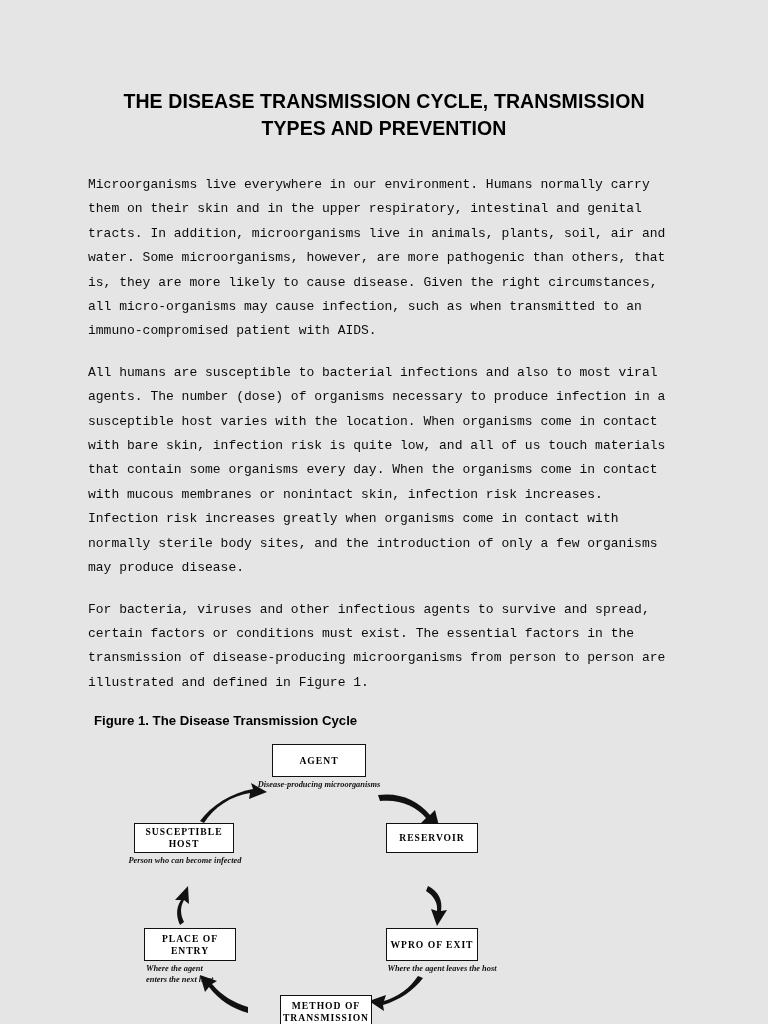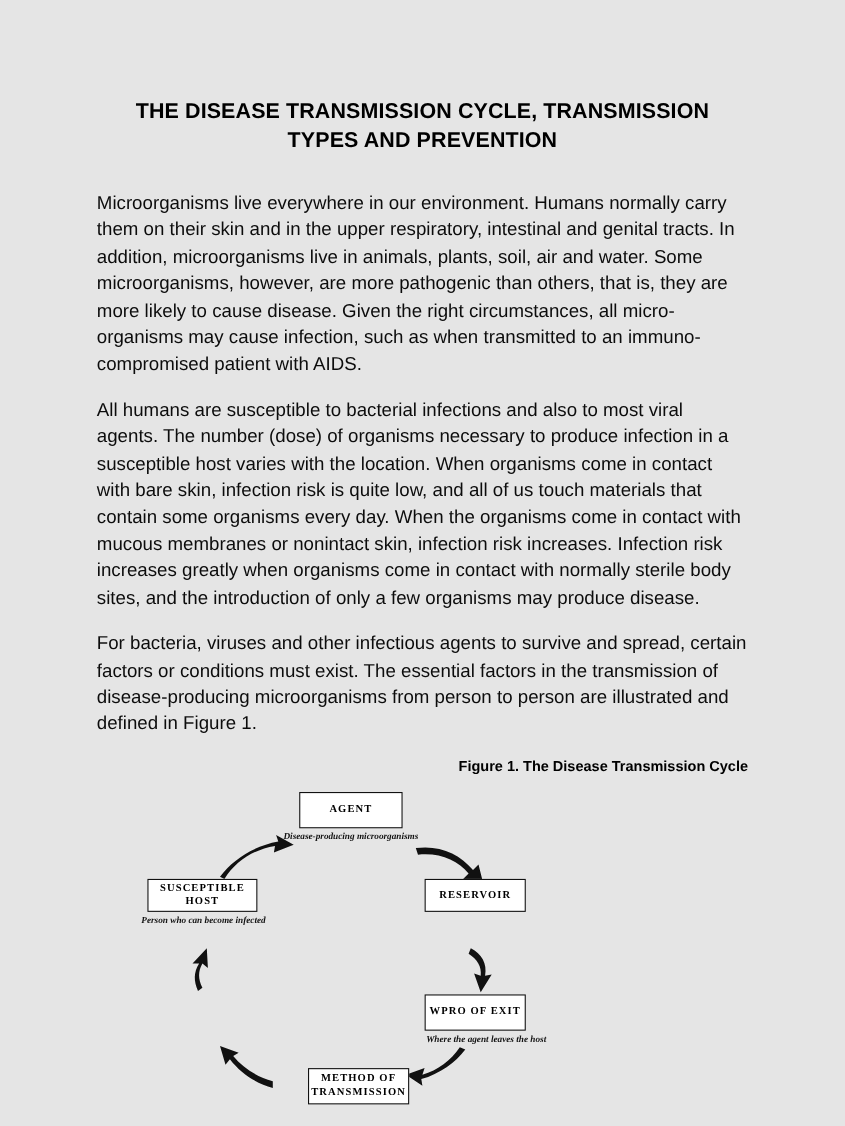--- a/index.html
+++ b/index.html
@@ -33,41 +33,41 @@
     font-weight: bold;
     font-size: 19.5px;
     line-height: 27px;
     text-align: center;
     letter-spacing: 0.1px;
     margin: 0 0 0 0;
     padding: 0 4px;
     color: #000;
   }
   p.body-par {
-    font-family: Liberation Sans, sans-serif;
-    font-size: 17px;
+    font-family: Liberation Mono, monospace;
+    font-size: 13px;
     line-height: 24.4px;
     text-align: left;
     margin: 0;
     color: #0c0c0c;
   }
   .gap-1 { height: 31px; }
   .gap-2 { height: 17px; }
   .gap-3 { height: 18px; }
 
   
   .figure-wrap {
     position: relative;
     width: 592px;
   }
   .figure-caption {
     font-family: "Liberation Sans", "DejaVu Sans", sans-serif;
     font-weight: bold;
     font-size: 13.2px;
-    text-align: right;
+    text-align: left;
     margin: 0;
     padding-left: 6px;
   }
   .diagram {
     position: relative;
     width: 592px;
     height: 330px;
     margin-top: 16px;
   }
   .node {
@@ -211,20 +211,26 @@
           <div class="box">WPRO OF
 EXIT</div>
           <div class="cap">Where the agent leaves the host</div>
         </div>
 
         <div class="node" id="node-method">
           <div class="box">METHOD OF
 TRANSMISSION</div>
         </div>
 
+        <div class="node" id="node-place-entry">
+          <div class="box">PLACE OF
+ENTRY</div>
+          <div class="cap">Where the agent
+enters the next host.</div>
+        </div>
 
         <div class="node" id="node-host">
           <div class="box">SUSCEPTIBLE
 HOST</div>
           <div class="cap">Person who can become infected</div>
         </div>
 
       </div>
 
       <div class="src-line">

